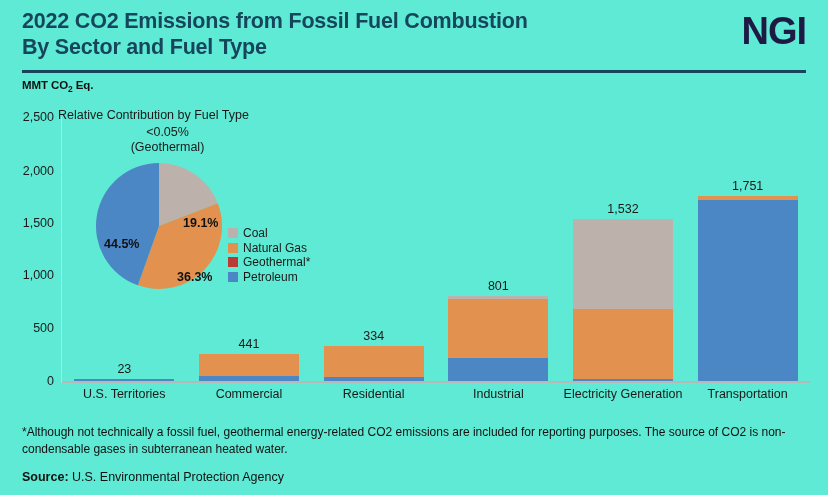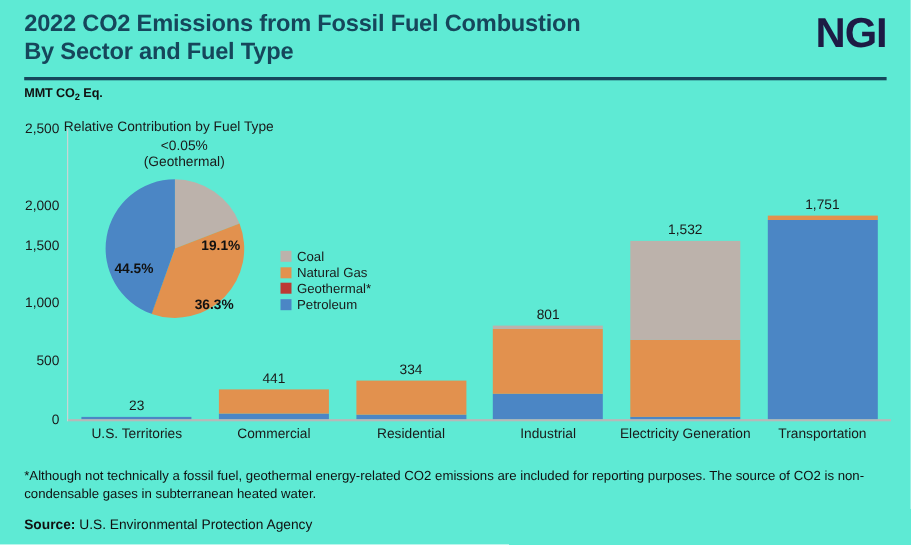--- a/index.html
+++ b/index.html
@@ -140,21 +140,21 @@
   .pie-svg { position: absolute; left: 38px; top: 56px; }
   .pie-pct {
     position: absolute;
     font-size: 12.5px;
     font-weight: bold;
     color: #111111;
     white-space: nowrap;
   }
   .pie-legend {
     position: absolute;
-    left: 200px; top: 122px; text-align: right;
+    left: 173px; top: 122px; text-align: right;
   }
   .legend-row {
     display: flex;
     align-items: center;
     height: 14.5px;
   }
   .legend-swatch {
     width: 10px; height: 10px;
     margin-right: 5px;
     flex: 0 0 auto;
@@ -198,21 +198,21 @@
   <div class="unit-label"><span>MMT CO</span><sub>2</sub><span> Eq.</span></div>
 
   <div class="chart">
     <div class="yaxis-line"></div>
     <div class="axis-line"></div>
     <div class="ytick-wrap" id="yticks">
         <div class="ytick-item" style="top: 277px;">0</div>
         <div class="ytick-item" style="top: 224.2px;">500</div>
         <div class="ytick-item" style="top: 171.4px;">1,000</div>
         <div class="ytick-item" style="top: 118.6px;">1,500</div>
-        <div class="ytick-item" style="top: 83px;">2,000</div>
+        <div class="ytick-item" style="top: 67px;">2,000</div>
         <div class="ytick-item" style="top: 13px;">2,500</div>
       </div>
     <div class="plot" id="plot">
         <div class="bar-group" style="left: 12.3333px; width: 100px; height: 2.4288px;">
           <div class="seg" style="background: rgb(75, 134, 197); bottom: 0px; height: 2.4288px;"></div>
           <div class="bar-value" style="bottom: 5.4288px;">23</div>
         </div>
         <div class="bar-group" style="left: 137px; width: 100px; height: 27.3504px;">
           <div class="seg" style="background: rgb(75, 134, 197); bottom: 0px; height: 4.752px;"></div>
           <div class="seg" style="background: rgb(226, 145, 78); bottom: 4.752px; height: 22.5984px;"></div>

